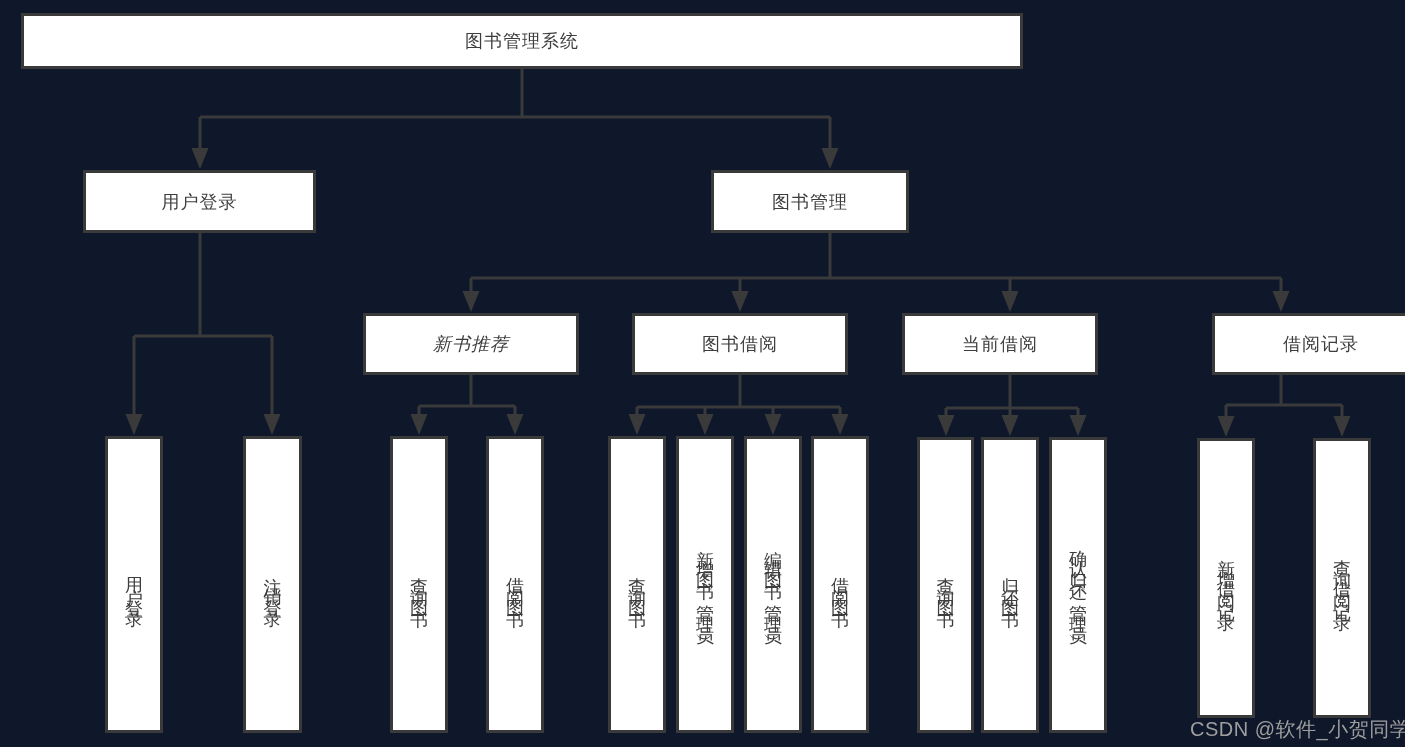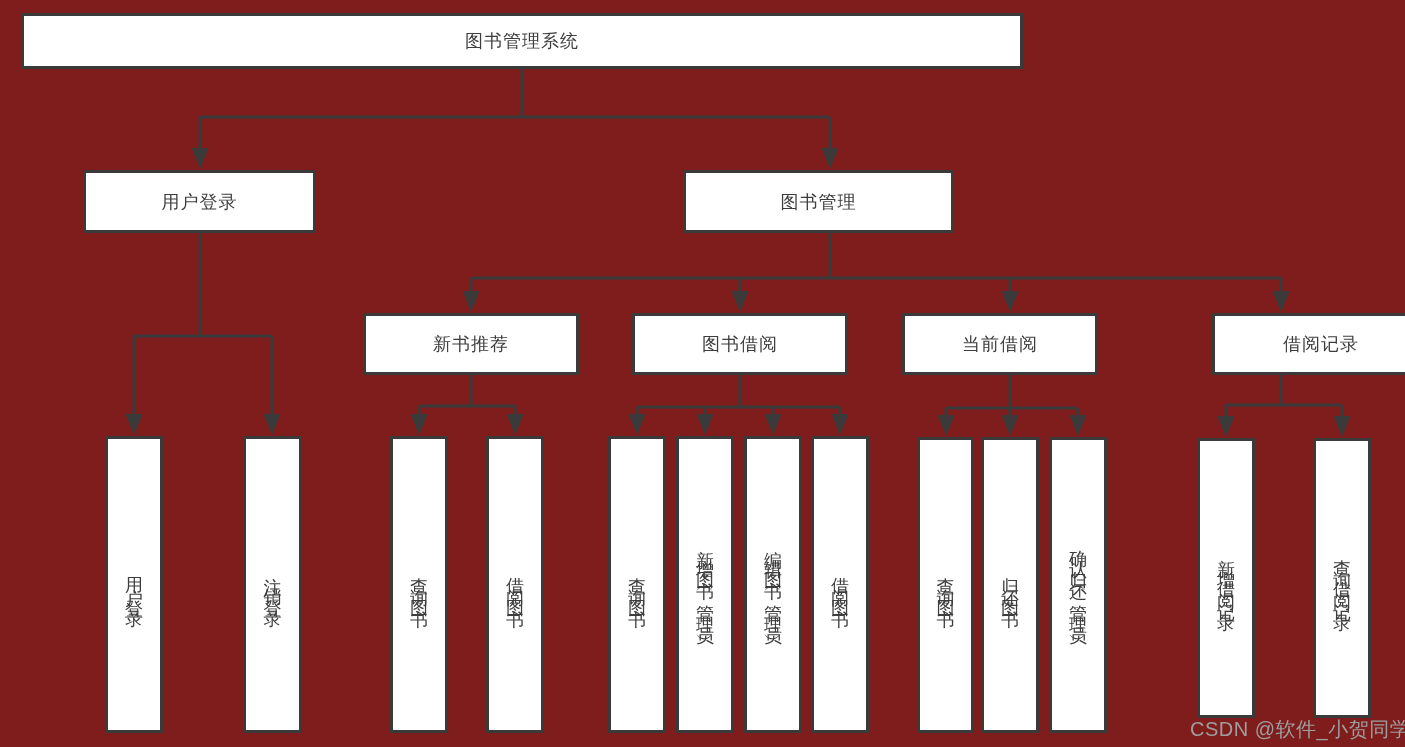--- a/index.html
+++ b/index.html
@@ -1,17 +1,17 @@
 <!DOCTYPE html>
 <html><head>
 <meta charset="utf-8">
 <style>
   html,body{margin:0;padding:0;background:#ffffff;}
   .canvas{
-    position:relative;width:1405px;height:747px;background:#7f1d1d;
+    position:relative;width:1405px;height:747px;background:#0f172a;
     font-family:"Liberation Sans","DejaVu Sans",sans-serif;color:#3d3d3d;overflow:hidden;
   }
   .connectors{position:absolute;left:0;top:0;}
   .hbox{
     position:absolute;border:3px solid #3a3a3a;background:#ffffff;
     display:flex;align-items:center;justify-content:center;
     font-size:18px;letter-spacing:1px;box-sizing:border-box;white-space:nowrap;
   }
   .vbox{position:absolute;border:3px solid #3a3a3a;background:#ffffff;box-sizing:border-box;}
   .vbox > span{
@@ -69,25 +69,25 @@
     </g>
   </svg>
 
   <div class="hbox" style="left:21px;top:13px;width:1002px;height:56px;">
     <span>图书管理系统</span>
   </div>
 
   <div class="hbox" style="left:83px;top:170px;width:233px;height:63px;">
     <span>用户登录</span>
   </div>
-  <div class="hbox" style="left:683px;top:170px;width:271px;height:63px;align-items:center;">
+  <div class="hbox" style="left:711px;top:170px;width:198px;height:63px;align-items:center;">
     <span>图书管理</span>
   </div>
 
-  <div class="hbox" style="left:363px;top:313px;width:216px;height:62px;">
+  <div class="hbox" style="left:363px;top:313px;width:216px;height:62px;font-style:italic;">
     <span>新书推荐</span>
   </div>
   <div class="hbox" style="left:632px;top:313px;width:216px;height:62px;text-align:center;">
     <span>图书借阅</span>
   </div>
   <div class="hbox" style="left:902px;top:313px;width:196px;height:62px;">
     <span>当前借阅</span>
   </div>
   <div class="hbox" style="left:1212px;top:313px;width:218px;height:62px;">
     <span>借阅记录</span>

